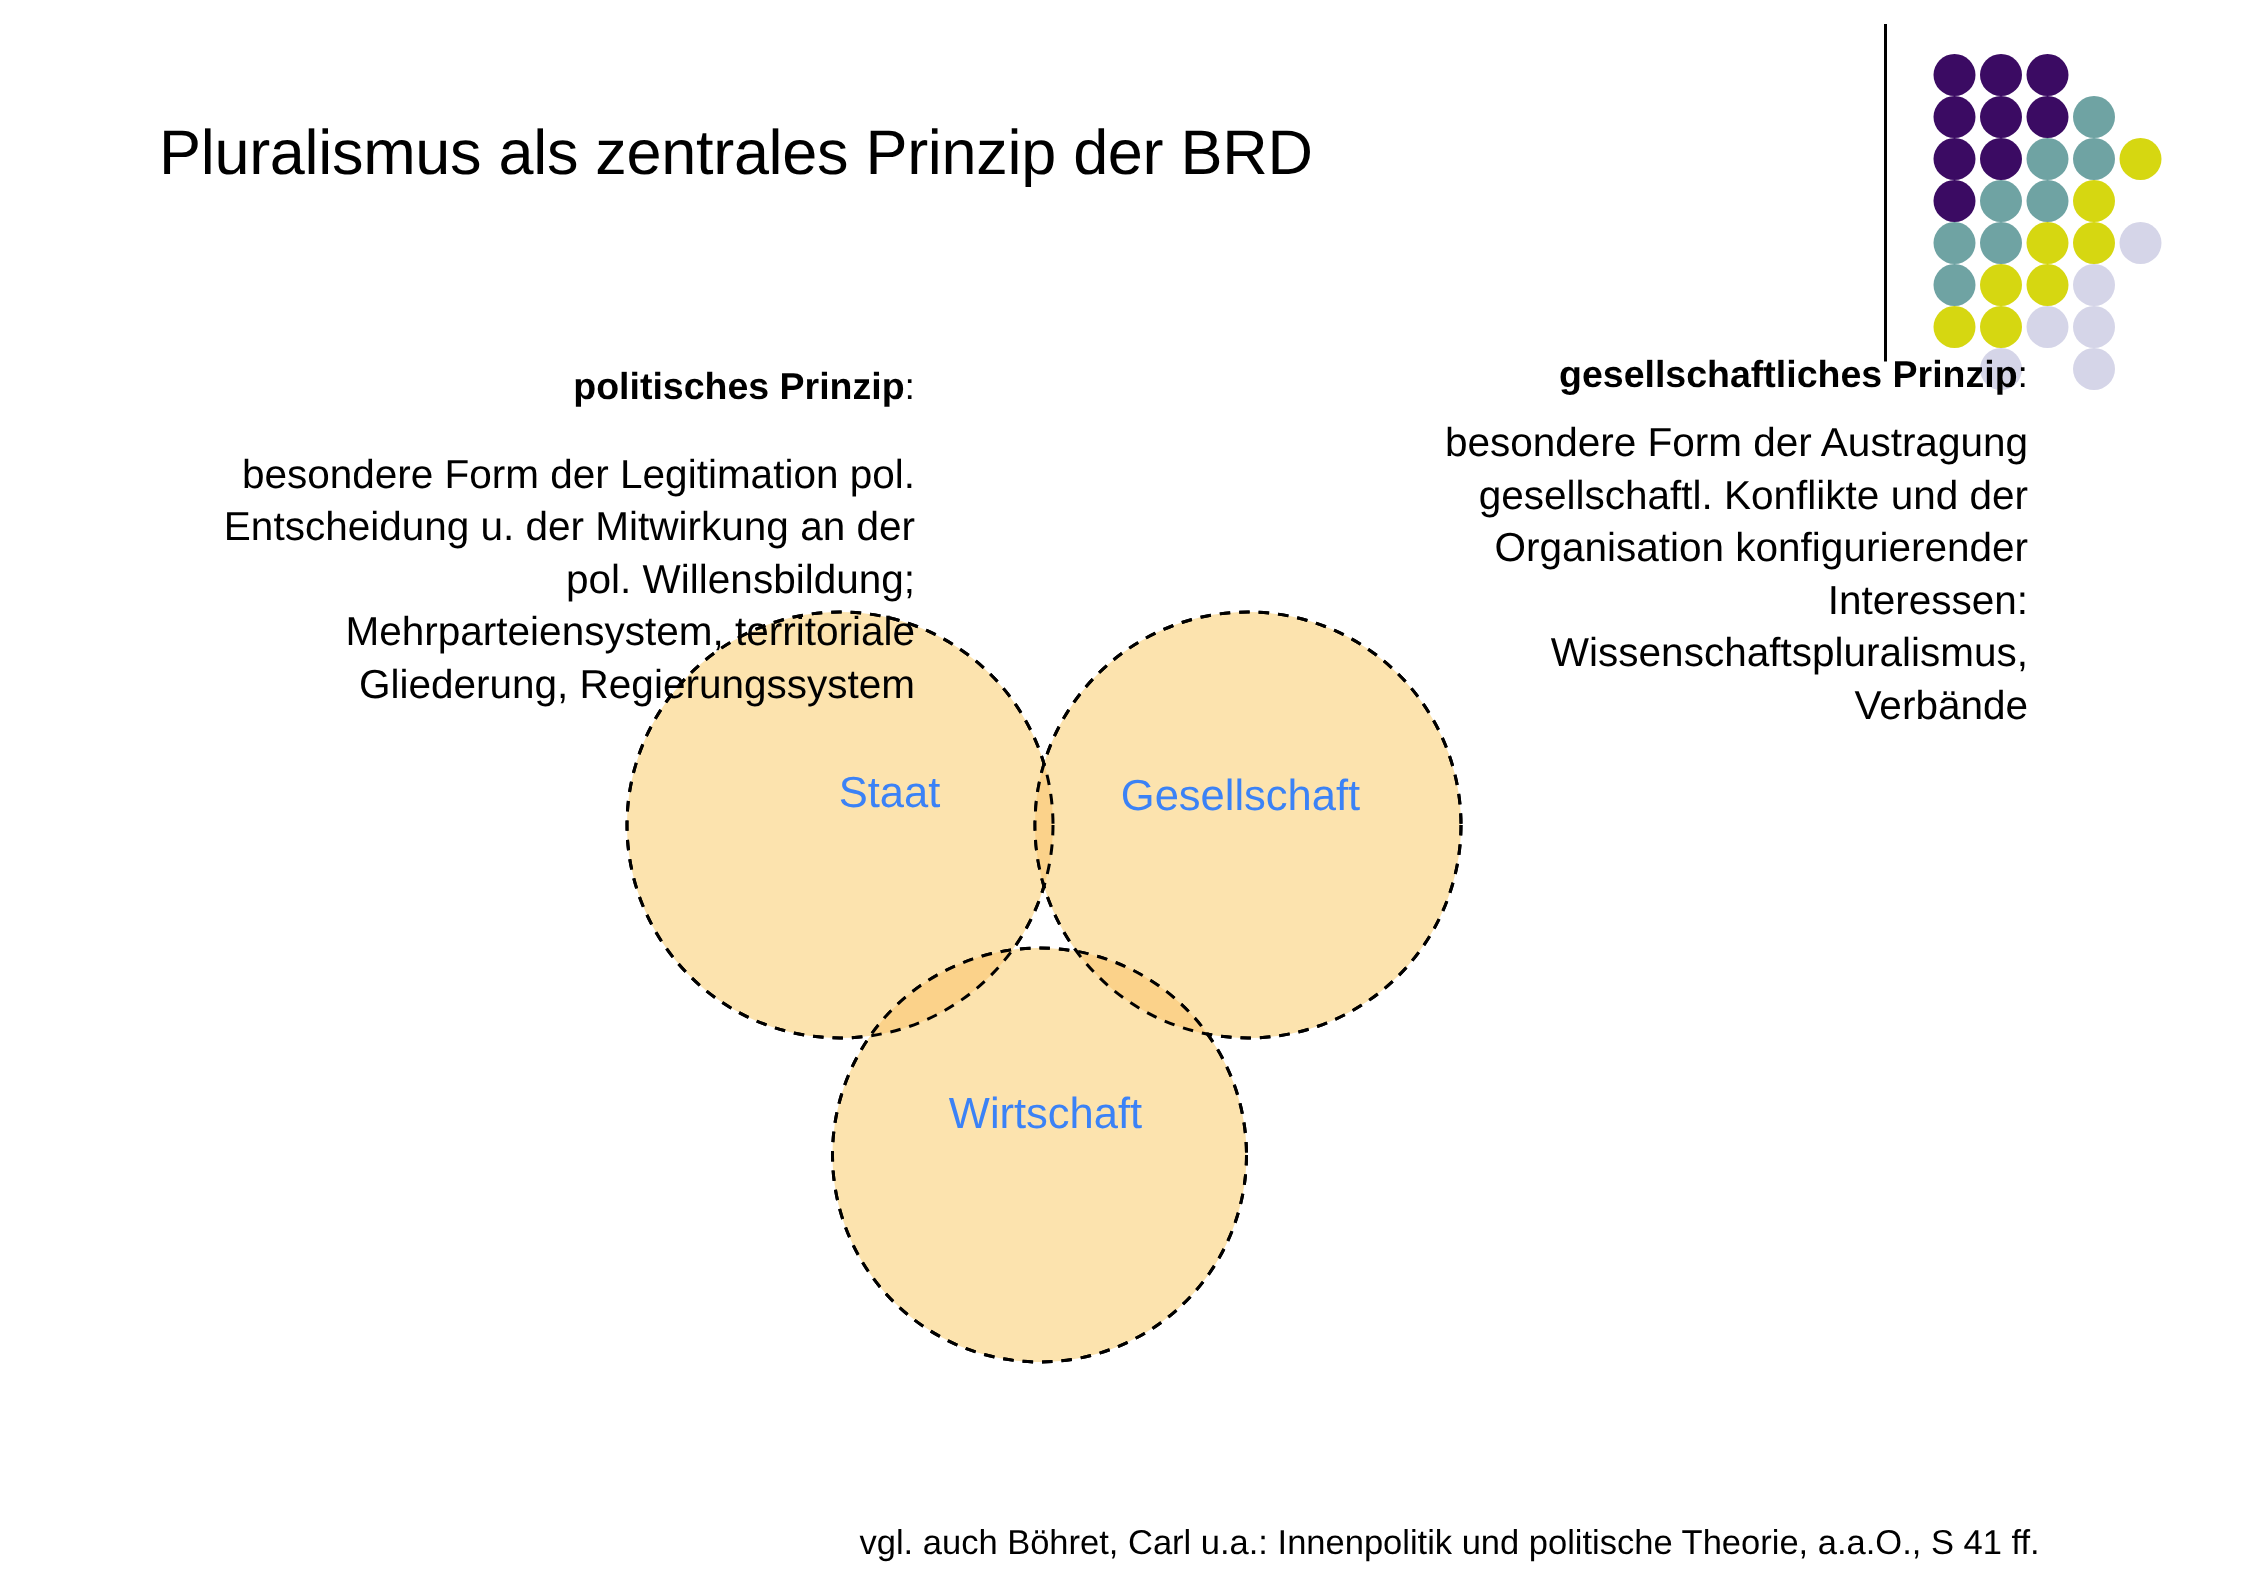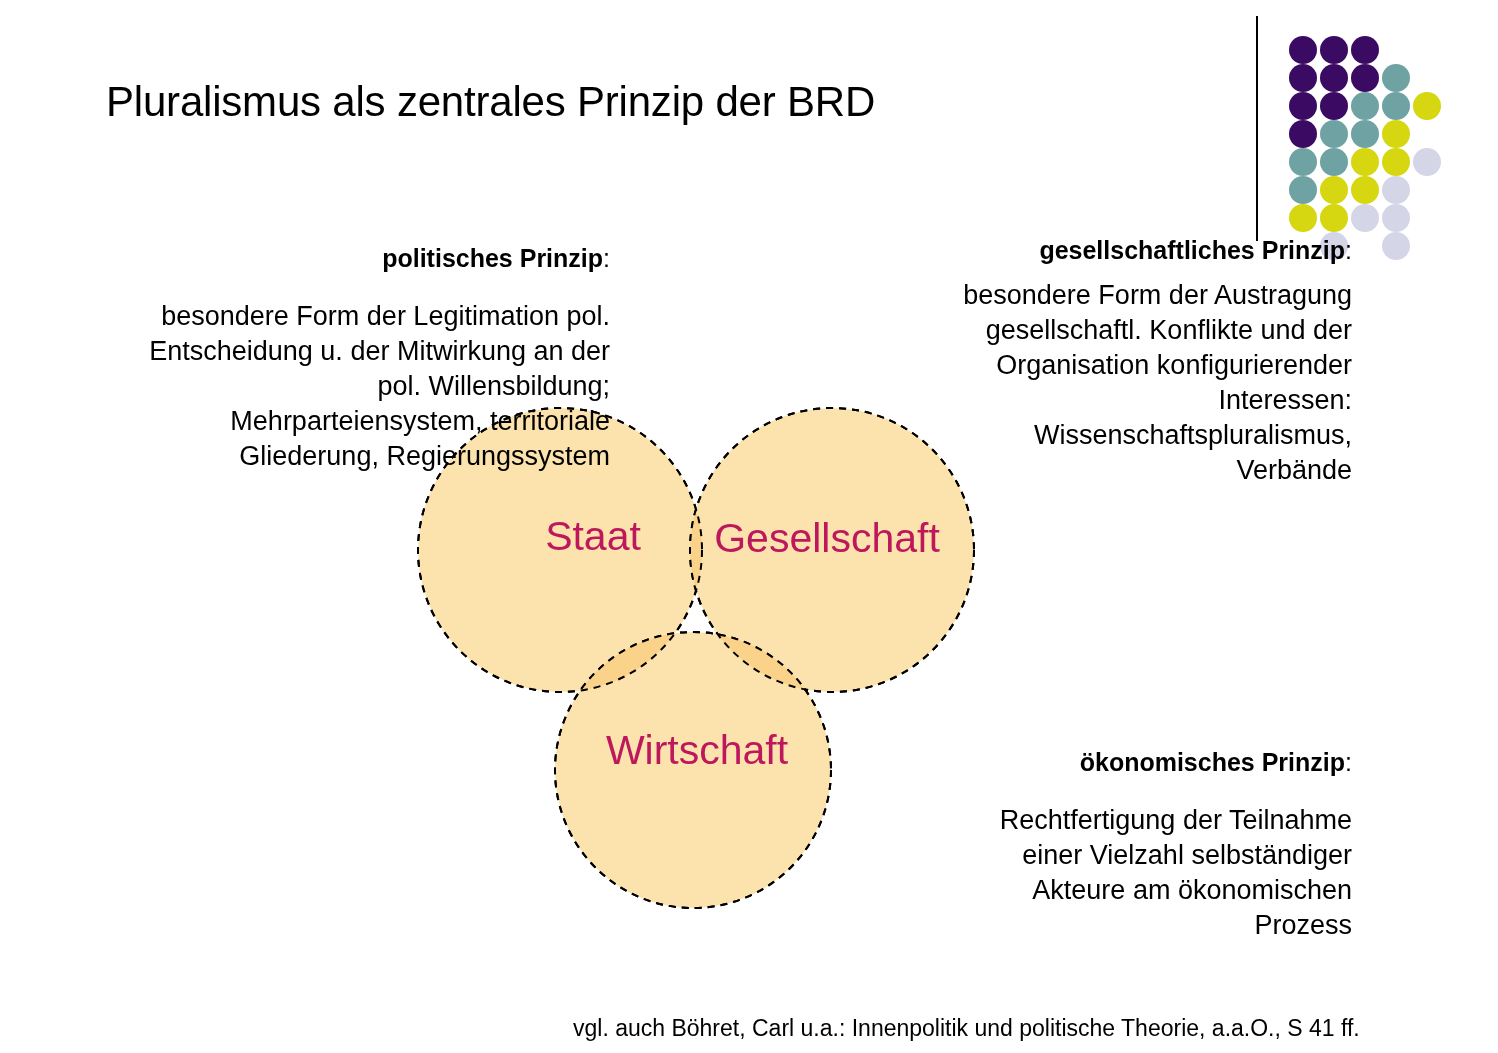--- a/index.html
+++ b/index.html
@@ -58,22 +58,22 @@
   #venn {
     position: absolute;
     left: 400px;
     top: 385px;
     width: 600px;
     height: 530px;
   }
   #venn svg { display: block; }
   .venn-label {
     position: absolute;
-    font-size: 41px;
-    color: #be185d;
+    font-size: 29px;
+    color: #3b82f6;
     white-space: nowrap;
     text-align: center;
   }
   #label-staat { left: 108px; top: 128px; width: 170px; }
   #label-gesellschaft { left: 282px; top: 130px; width: 290px; }
   #label-wirtschaft { left: 172px; top: 342px; width: 250px; text-align: center; }
 
   
   .block-heading {
     font-size: 25px;
@@ -208,20 +208,16 @@
   <div id="block-political">
     <div class="block-heading"><span>politisches Prinzip</span><span class="colon">:</span></div>
     <div class="block-body">besondere Form der Legitimation pol. Entscheidung u. der Mitwirkung an der pol. Willensbildung; Mehrparteiensystem, territoriale Gliederung, Regierungssystem</div>
   </div>
 
   <div id="block-social">
     <div class="block-heading"><span>gesellschaftliches Prinzip</span><span class="colon">:</span></div>
     <div class="block-body">besondere Form der Austragung gesellschaftl. Konflikte und der Organisation konfigurierender Interessen: Wissenschaftspluralismus, Verbände</div>
   </div>
 
-  <div id="block-economic">
-    <div class="block-heading"><span>ökonomisches Prinzip</span><span class="colon">:</span></div>
-    <div class="block-body">Rechtfertigung der Teilnahme einer Vielzahl selbständiger Akteure am ökonomischen Prozess</div>
-  </div>
 
   <div id="source-note">vgl. auch Böhret, Carl u.a.: Innenpolitik und politische Theorie, a.a.O., S 41 ff.</div>
 
 </div>
 
 </body></html>

